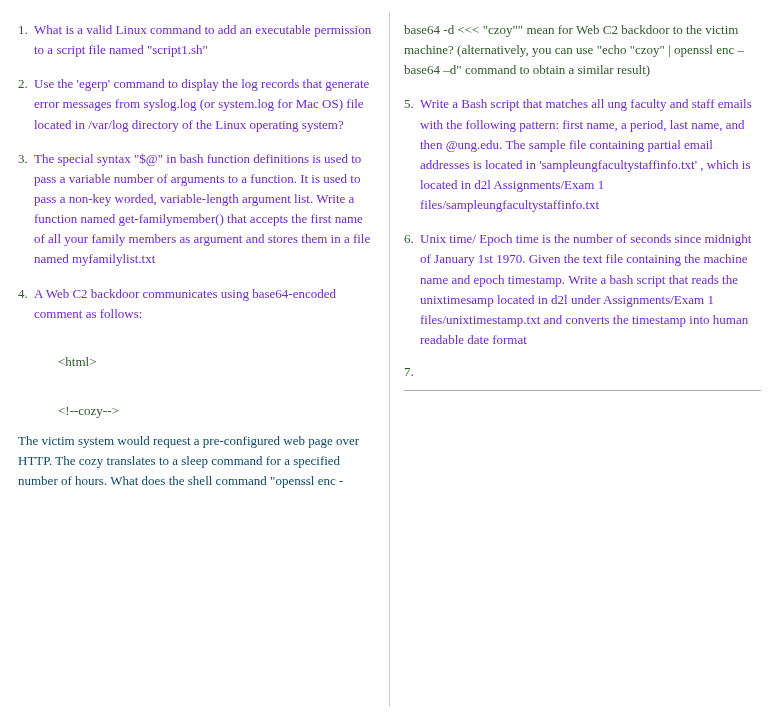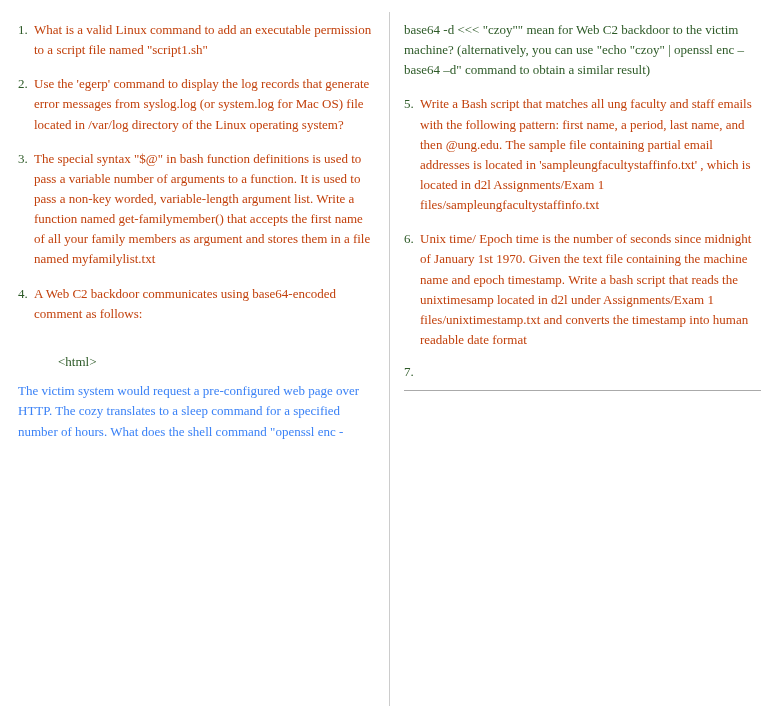--- a/index.html
+++ b/index.html
@@ -55,21 +55,21 @@
       line-height: 1.8;
     }
 
     .code-line {
       display: block;
       margin-left: 10px;
       margin-top: 26px;
     }
 
     .bottom-text {
-      color: #3b82f6;
+      color: #0c4a6e;
       font-size: 13px;
       line-height: 1.55;
       margin-top: 4px;
     }
 
     .question-item {
       display: flex;
       margin-bottom: 14px;
       line-height: 1.55;
     }
@@ -77,21 +77,21 @@
     .question-item .num {
       min-width: 16px;
       font-size: 13px;
       color: #2d5a27;
       flex-shrink: 0;
     }
 
     .question-item .content {
       flex: 1;
       font-size: 13px;
-      color: #c2410c;
+      color: #6d28d9;
       line-height: 1.55;
     }
 
     .divider {
       border: none;
       border-bottom: 1px solid #aaa;
       margin: 10px 0;
     }
 
     .question-7 {
@@ -122,20 +122,21 @@
       <span class="content">The special syntax "$@" in bash function definitions is used to pass a variable number of arguments to a function. It is used to pass a non-key worded, variable-length argument list. Write a function named get-familymember() that accepts the first name of all your family members as argument and  stores them  in a file named myfamilylist.txt</span>
     </div>
 
     <div class="question-item">
       <span class="num">4.</span>
       <span class="content">A Web C2 backdoor communicates using base64-encoded comment as follows:</span>
     </div>
 
     <div class="code-block">
       <span class="code-line">&lt;html&gt;</span>
+      <span class="code-line">&lt;!--cozy--&gt;</span>
     </div>
 
     <div class="bottom-text">The victim system would request a pre-configured web page over HTTP. The cozy translates to a sleep command for a specified number of hours. What does the shell command "openssl enc -</div>
 
   </div>
 
   <div class="right-column">
 
     <div class="question-block">
       <span class="question-text">base64 -d &lt;&lt;&lt; "czoy"" mean for Web C2 backdoor to the victim machine? (alternatively, you can use "echo "czoy" | openssl enc –base64 –d" command to obtain a similar result)</span>

